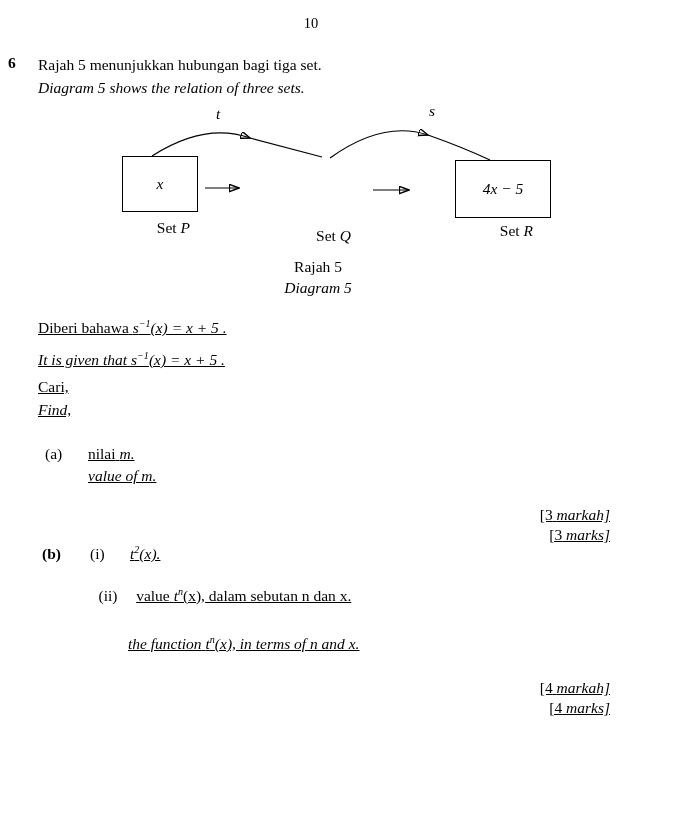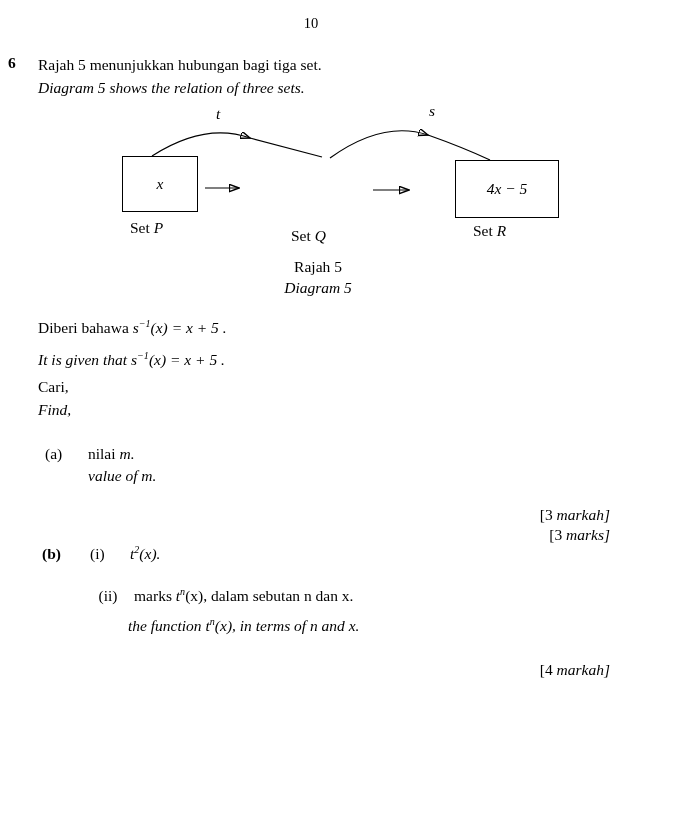--- a/index.html
+++ b/index.html
@@ -17,29 +17,29 @@
 
   .q-block { position:absolute; top:53px; left:8px; display:flex; }
   .q-num   { width:30px; font-weight:bold; }
   .q-intro p { line-height:23px; }
 
   .diagram { position:absolute; top:100px; left:0; width:697px; height:150px; }
   .arrows  { position:absolute; top:0; left:0; }
   .arrows path, .arrows line { fill:none; stroke:#000; stroke-width:1.2; }
   .fn-label { position:absolute; font-style:italic; }
   .dbox { position:absolute; border:1px solid #000; display:flex; align-items:center; justify-content:center; background:#fff; }
-  .set-label { position:absolute; text-align:left; }
+  .set-label { position:absolute; text-align:right; }
 
   .caption { position:absolute; top:256px; left:0; width:636px; text-align:center; }
   .caption p { line-height:21px; }
 
   .body { position:absolute; top:318px; left:38px; width:572px; }
-  .body p { line-height:20px; }
+  .body p { line-height:20px;text-decoration:underline; }
   .mt2 { margin-top:2px; }  .mt3 { margin-top:3px; }  .mt7 { margin-top:7px; }
-  .mt10{ margin-top:10px; } .mt12{ margin-top:12px; }
+  .mt10{ margin-top:28px; } .mt12{ margin-top:12px; }
 
   .row { display:flex; }
   .part-a { margin-top:24px; padding-left:7px; }
   .lbl-a  { width:43px; flex:none; }
   .marks  { text-align:right; margin-top:19px; }
   .marks p { line-height:19.5px; }
   .part-b1 { padding-left:4px; }
   .lbl-b  { width:48px; flex:none; font-weight:bold; }
   .lbl-i  { width:40px; flex:none; }
   .part-b2 { margin-top:22px; padding-left:50px;text-align:center; }
@@ -75,21 +75,21 @@
       <line x1="205" y1="88" x2="239" y2="88" marker-end="url(#ah)"></line>
       <line x1="373" y1="90" x2="409" y2="90" marker-end="url(#ah)"></line>
     </svg>
 
     <div class="fn-label" style="left:216px; top:4px;">t</div>
     <div class="fn-label" style="left:429px; top:1px;">s</div>
 
     <div class="dbox" style="left:122px; top:56px; width:76px; height:56px;">
       <span class="math">x</span>
     </div>
-    <div class="dbox" style="left:455px; top:60px; width:104px; height:58px;">
+    <div class="dbox" style="left:455px; top:60px; width:96px; height:58px;">
       <span class="math">4x − 5</span>
     </div>
 
     <div class="set-label" style="left:130px; top:118px; width:60px;"><span>Set</span> <span class="it">P</span></div>
     <div class="set-label" style="left:291px; top:126px; width:60px;"><span>Set</span> <span class="it">Q</span></div>
     <div class="set-label" style="left:473px; top:121px; width:60px;"><span>Set</span> <span class="it">R</span></div>
   </div>
 
   <div class="caption">
     <p>Rajah 5</p>
@@ -120,24 +120,25 @@
 
     <div class="row part-b1">
       <div class="lbl-b">(b)</div>
       <div class="lbl-i">(i)</div>
       <p class="math"><span>t</span><sup>2</sup><span>(x).</span></p>
     </div>
 
     <div class="row part-b2">
       <div class="lbl-ii">(ii)</div>
       <div>
-        <p><span>marks</span> <span class="math"><span>t</span><sup>n</sup></span><span>(x), dalam sebutan n dan x.</span></p>
+        <p><span>value</span> <span class="math"><span>t</span><sup>n</sup></span><span>(x), dalam sebutan n dan x.</span></p>
         <p class="it mt10"><span>the function</span> <span class="math"><span>t</span><sup>n</sup></span><span>(x), in terms of n and x.</span></p>
       </div>
     </div>
 
     <div class="marks marks-b">
       <p><span>[4</span> <span class="it">markah]</span></p>
+      <p><span>[4</span> <span class="it">marks]</span></p>
     </div>
 
 
   </div>
 </div>
 
 </body></html>

